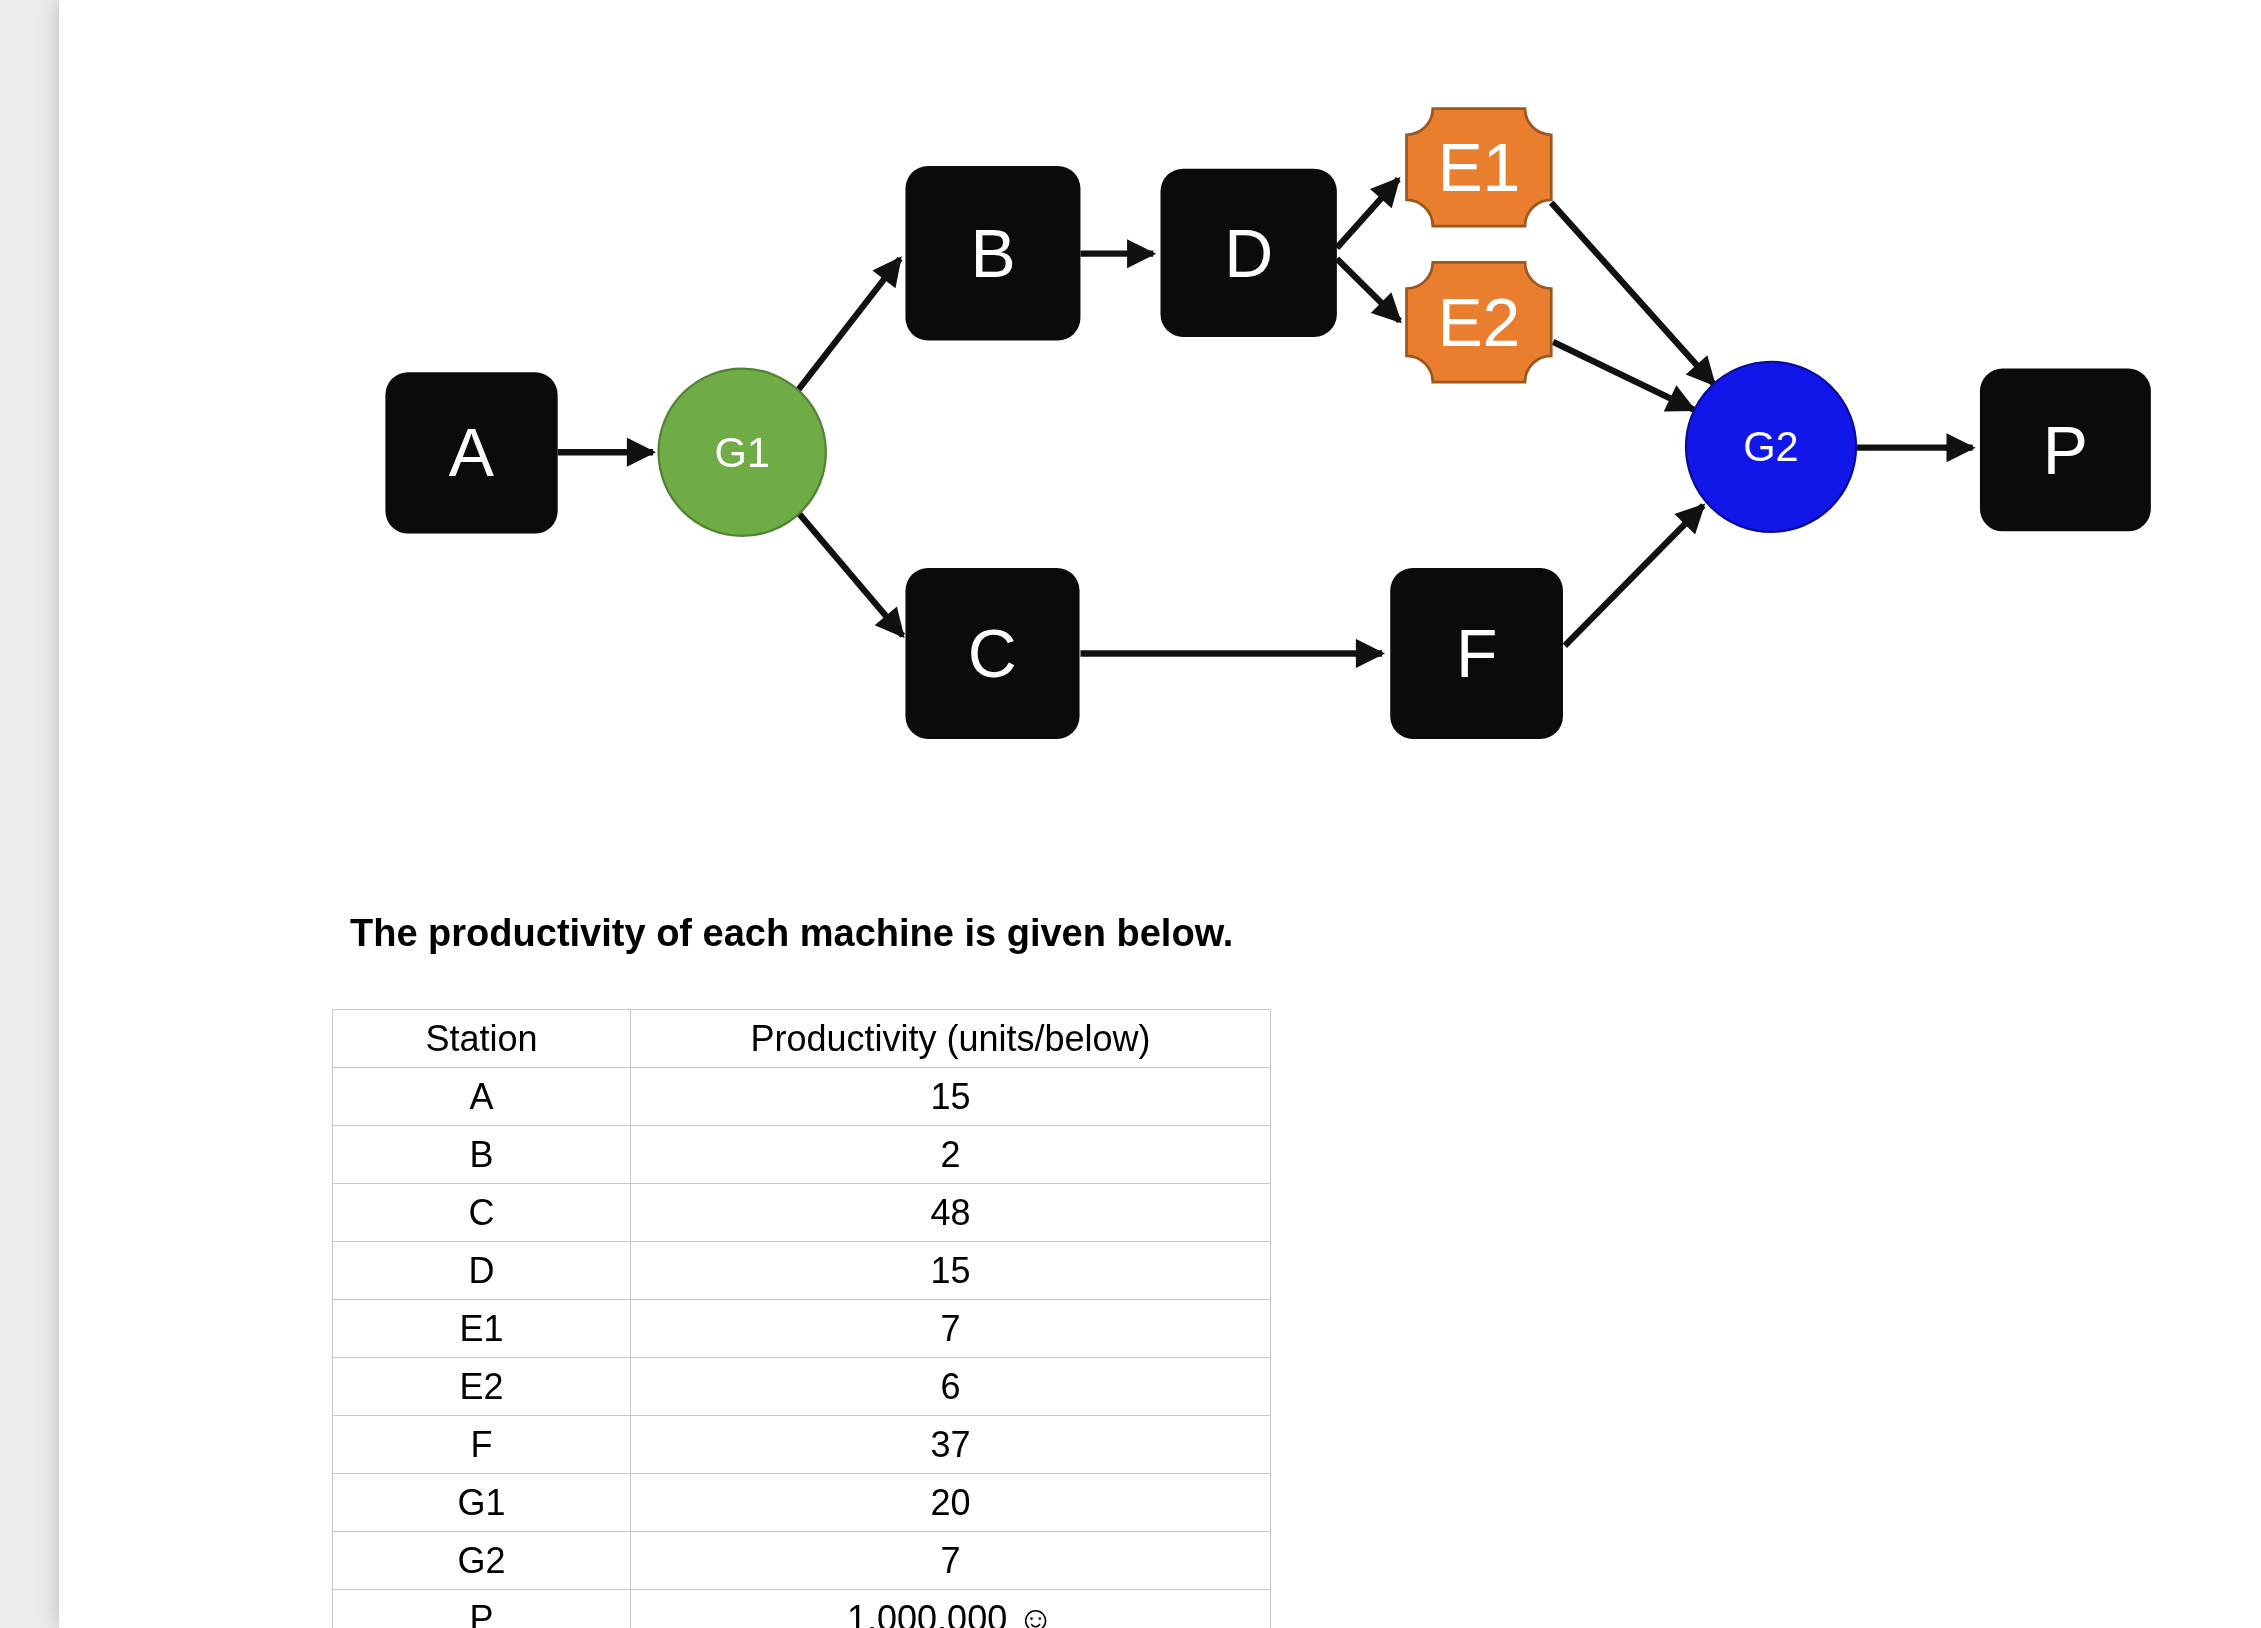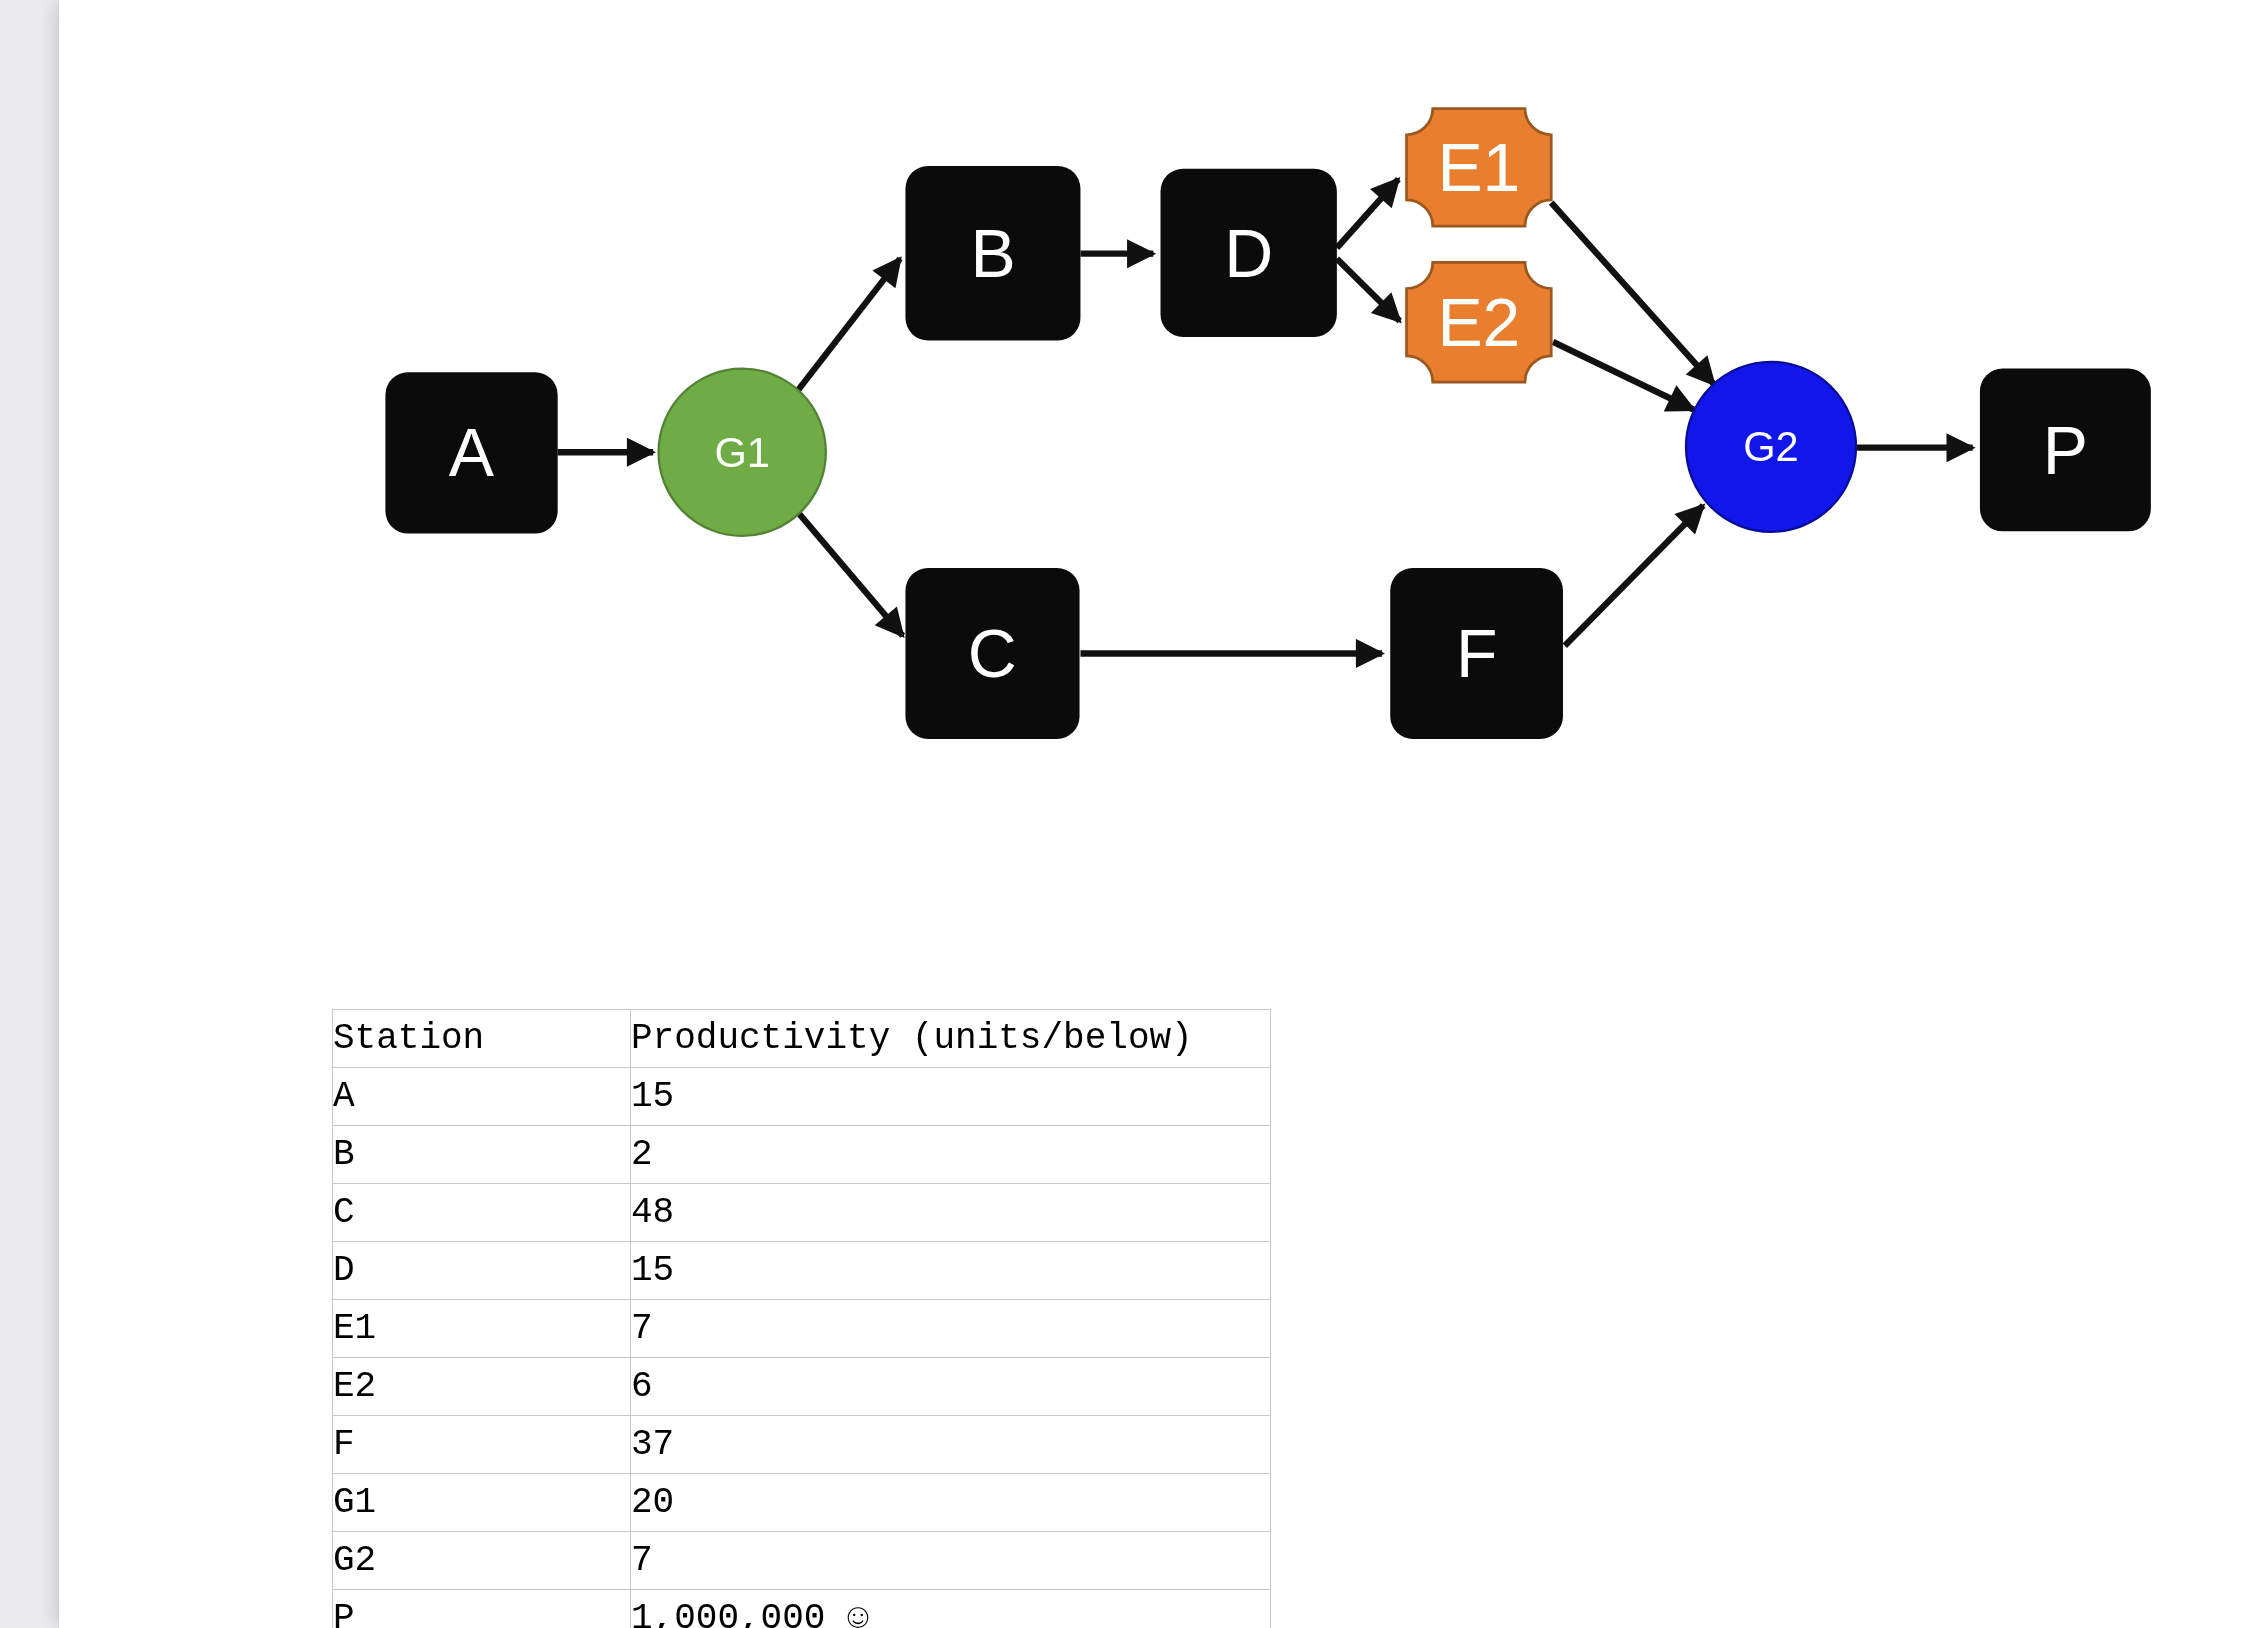--- a/index.html
+++ b/index.html
@@ -41,26 +41,25 @@
     width:939px;
     border-collapse:collapse;
     table-layout:fixed;
     font-size:36px;
     color:#000000;
     background:#ffffff;
   }
   table.prod th, table.prod td{
     border:1.8px solid #c8c8c8;
     height:57px;
-    text-align:left;
+    text-align:center;
     vertical-align:middle;
     font-weight:400;
     padding:0;
     overflow:hidden;
-    font-family:Liberation Mono, monospace;
   }
   .col-station{width:298px;}
   .col-prod{width:640px;}
 </style>
 </head>
 <body>
 
 <div class="screen">
   <div class="page"></div>
 
@@ -129,20 +128,21 @@
       <circle cx="3916" cy="988" r="188" stroke-width="5" stroke="#0a0c9a" fill="#1116e9"></circle>
       <text class="nodelabel t92" x="3916" y="988" dy="0.35em">G2</text>
     </g>
 
     <g>
       <rect x="4378" y="815" width="378" height="360" rx="50" fill="#0b0b0b"></rect>
       <text class="nodelabel t150" x="4567" y="995" dy="0.35em">P</text>
     </g>
   </svg>
 
+  <div class="caption">The productivity of each machine is given below.</div>
 
   <table class="prod">
     <colgroup>
       <col class="col-station">
       <col class="col-prod">
     </colgroup>
     <thead>
       <tr>
         <th>Station</th>
         <th>Productivity (units/below)</th>

